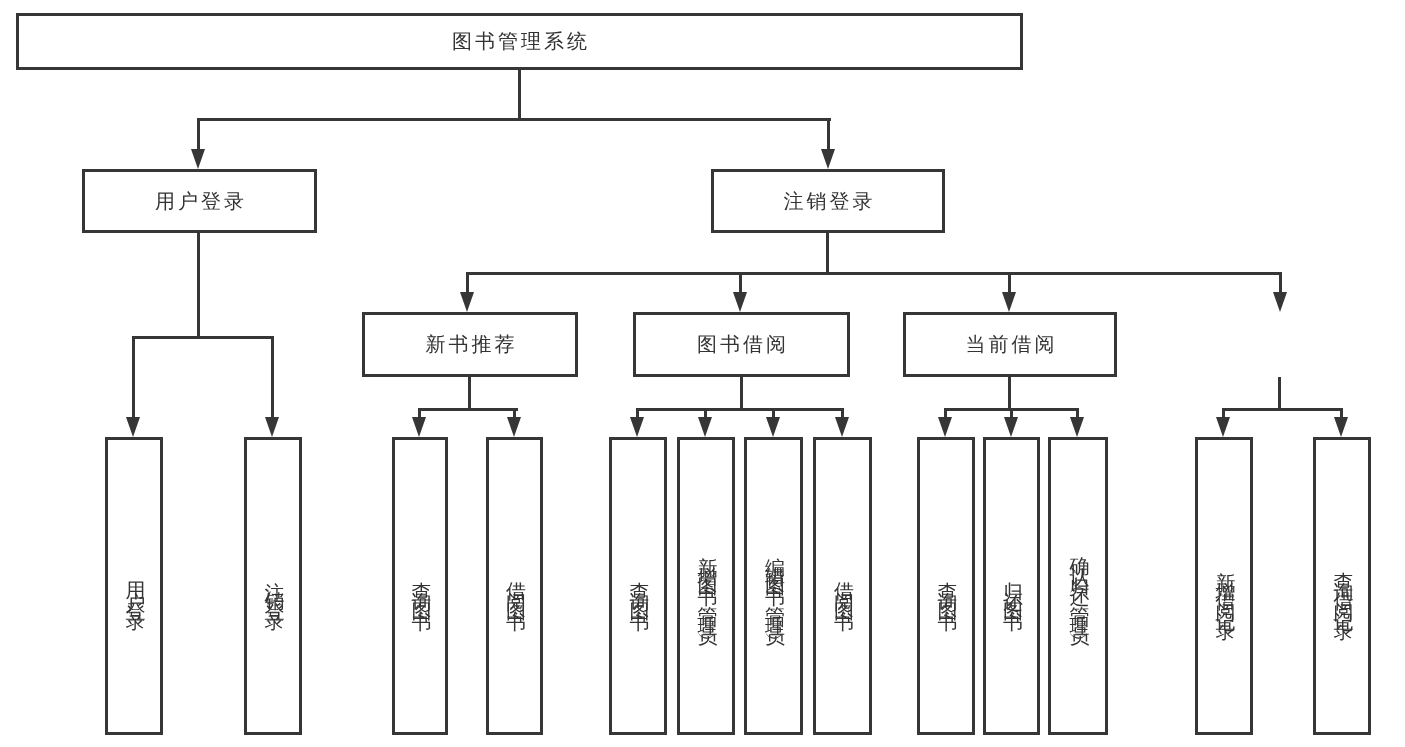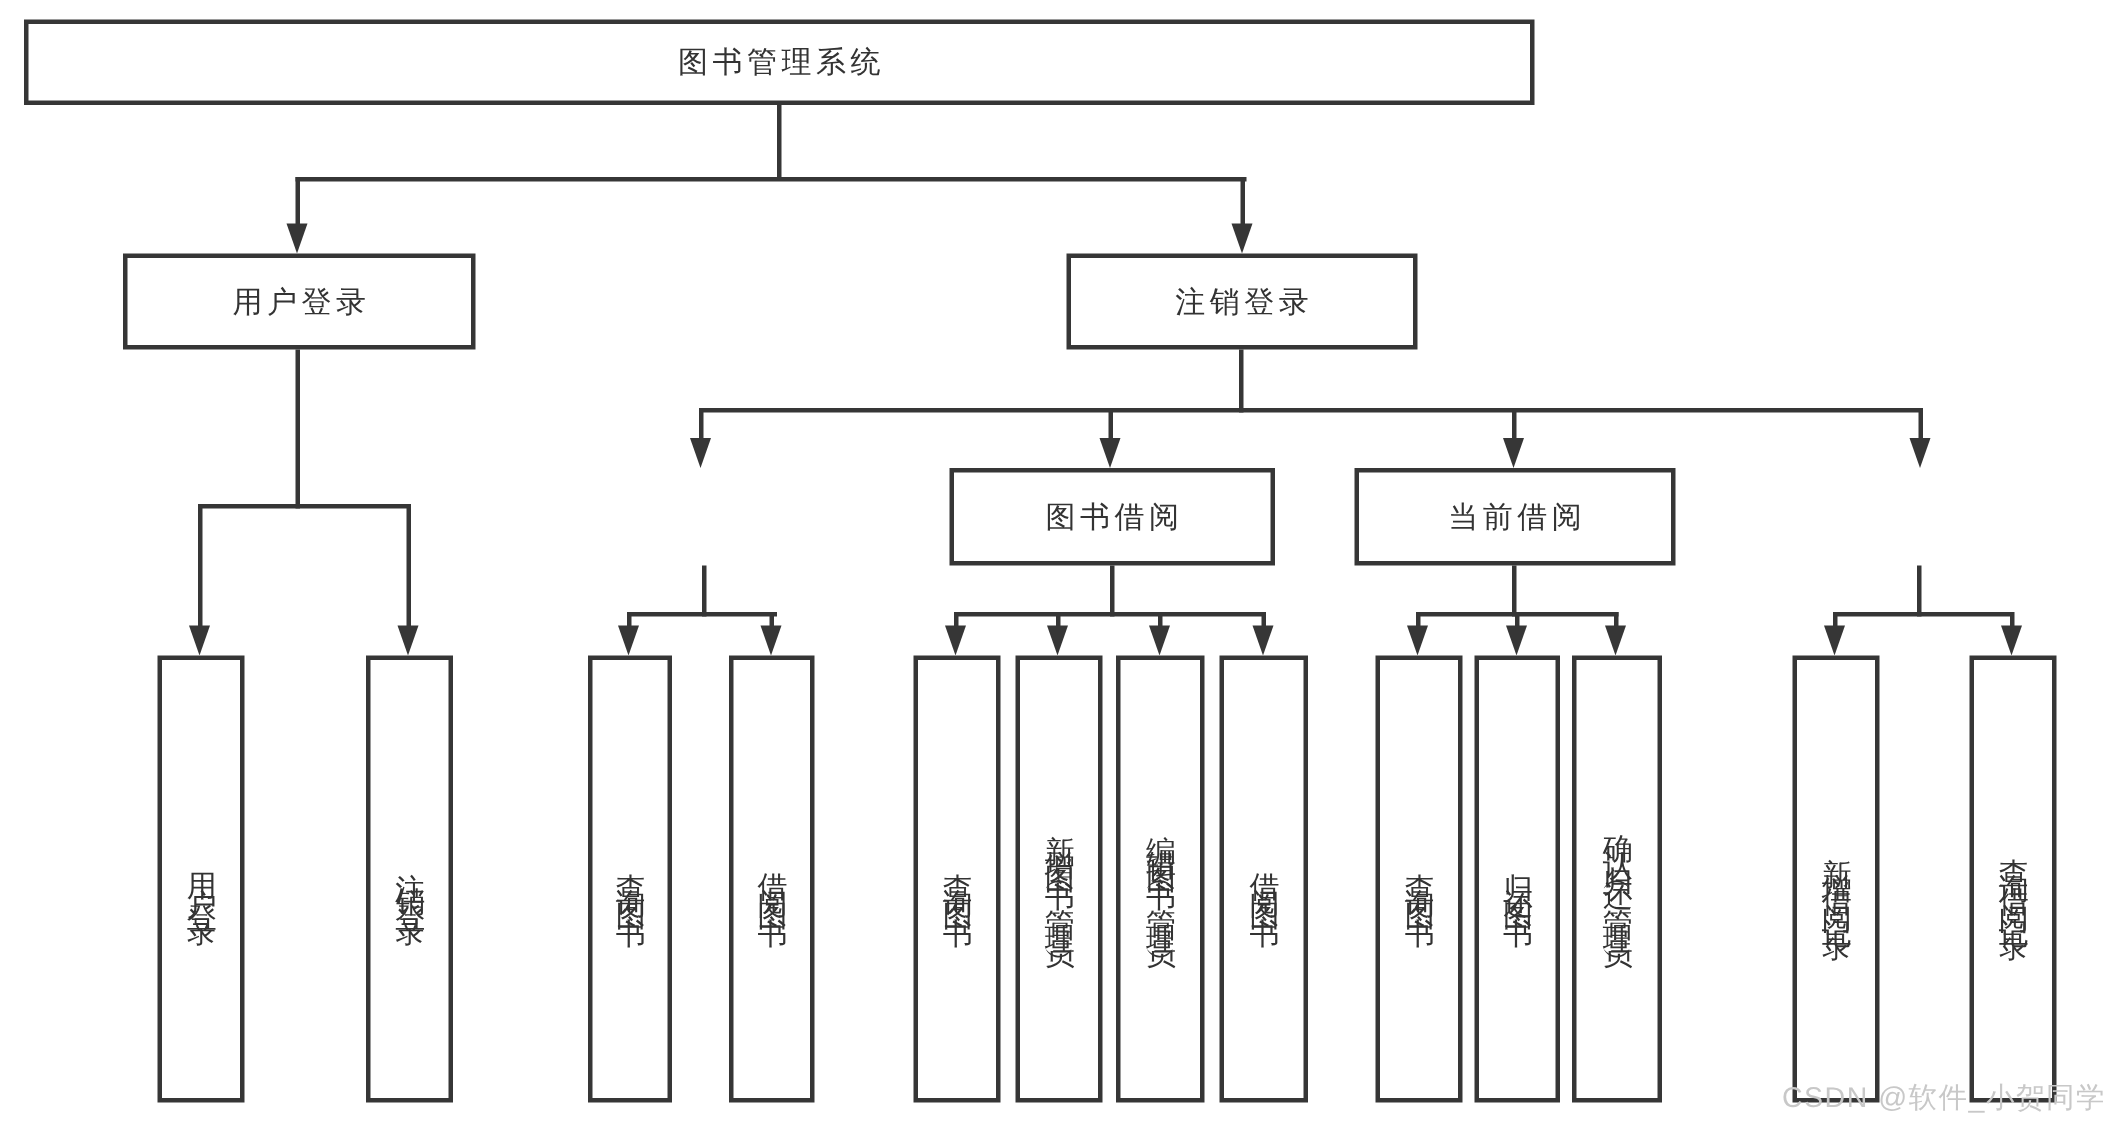--- a/index.html
+++ b/index.html
@@ -1,20 +1,20 @@
 <!DOCTYPE html>
 <html><head>
 <meta charset="utf-8">
 <style>
   html,body{margin:0;padding:0;background:#ffffff;}
   #canvas{
     position:relative;
     width:1405px;height:747px;
     background:#ffffff;
-    font-family:Liberation Sans, sans-serif;
+    font-family:Liberation Mono, monospace;
     color:#333333;
     overflow:hidden;
   }
   .node{
     position:absolute;
     box-sizing:border-box;
     border:3px solid #363636;
     background:#ffffff;
     display:flex;
     align-items:center;
@@ -75,20 +75,21 @@
   <div class="hline" style="left:466px;top:272px;width:816px"></div>
   <div class="vline" style="left:466px;top:272px;height:33px"></div>
   <div class="arrow" style="left:460px;top:292px"></div>
   <div class="vline" style="left:739px;top:272px;height:33px"></div>
   <div class="arrow" style="left:733px;top:292px"></div>
   <div class="vline" style="left:1008px;top:272px;height:33px"></div>
   <div class="arrow" style="left:1002px;top:292px"></div>
   <div class="vline" style="left:1279px;top:272px;height:33px"></div>
   <div class="arrow" style="left:1273px;top:292px"></div>
 
+  <div class="node h" style="left:362px;top:312px;width:216px;height:65px">新书推荐</div>
   <div class="node h" style="left:903px;top:312px;width:214px;height:65px">当前借阅</div>
   <div class="node h" style="left:633px;top:312px;width:217px;height:65px">图书借阅</div>
 
   <div class="vline" style="left:468px;top:377px;height:34px"></div>
   <div class="hline" style="left:418px;top:408px;width:100px"></div>
   <div class="vline" style="left:418px;top:408px;height:22px"></div>
   <div class="arrow" style="left:412px;top:417px"></div>
   <div class="vline" style="left:513px;top:408px;height:22px"></div>
   <div class="arrow" style="left:507px;top:417px"></div>
 
@@ -130,15 +131,14 @@
   <div class="node v" style="left:744px;top:437px;width:59px;height:298px">编辑图书（管理员）</div>
   <div class="node v" style="left:813px;top:437px;width:59px;height:298px">借阅图书</div>
 
   <div class="node v" style="left:917px;top:437px;width:58px;height:298px">查询图书</div>
   <div class="node v" style="left:983px;top:437px;width:57px;height:298px">归还图书</div>
   <div class="node v" style="left:1048px;top:437px;width:60px;height:298px">确认归还（管理员）</div>
 
   <div class="node v" style="left:1195px;top:437px;width:58px;height:298px">新增借阅记录</div>
   <div class="node v" style="left:1313px;top:437px;width:58px;height:298px">查询借阅记录</div>
 
-  <div class="watermark">CSDN @软件_小贺同学</div>
 
 </div>
 
 </body></html>

